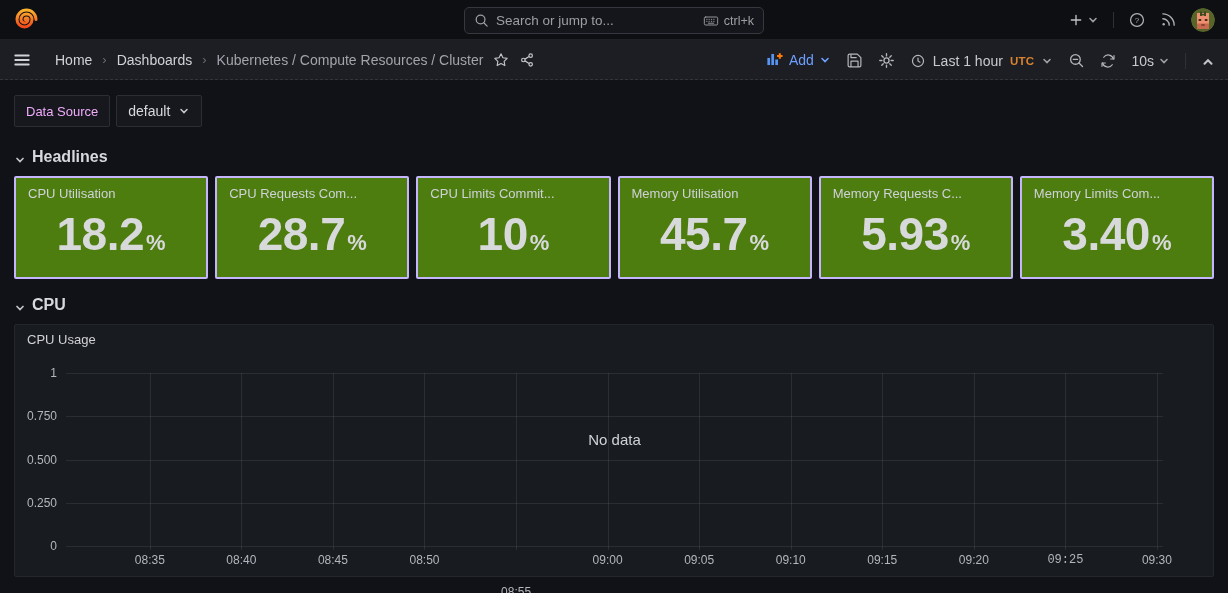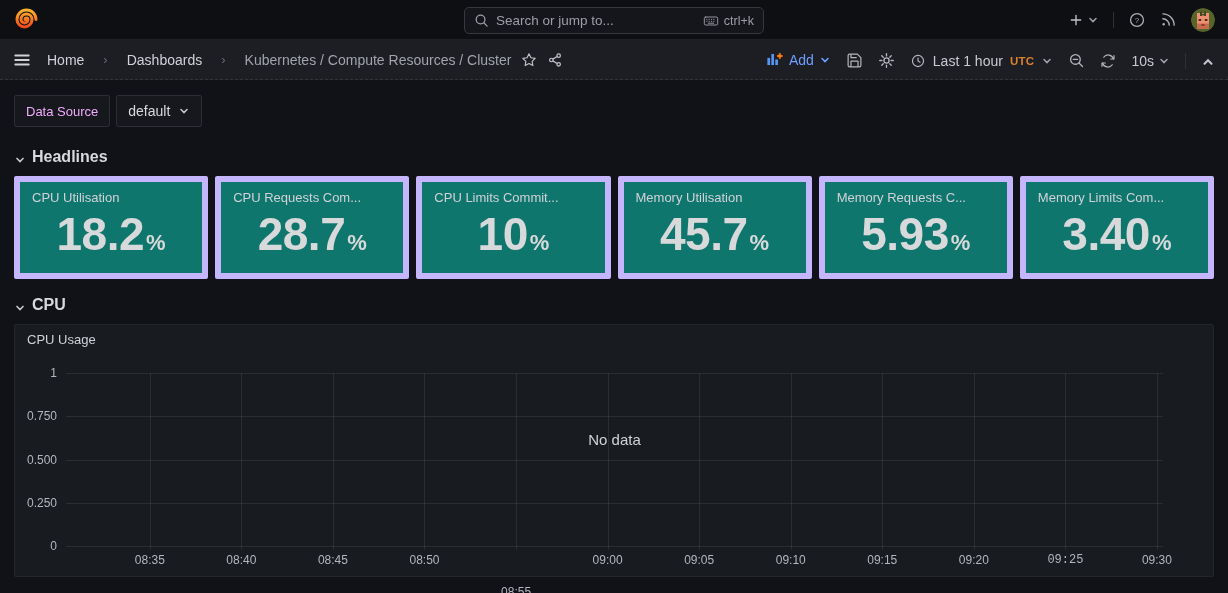--- a/index.html
+++ b/index.html
@@ -35,21 +35,21 @@
   .vdivider { width:1px; height:16px; background:#2e3036; }
   .plus-group { display:flex; align-items:center; gap:3px; }
   .avatar { width:24px; height:24px; border-radius:50%; overflow:hidden; cursor:pointer; }
 
   
   .toolbar {
     height:40px; flex:0 0 40px; background:#1c1e24;
     border-bottom:1px dashed #33353b;
     display:flex; align-items:center; padding:0 13px; gap:10px;
   }
-  .breadcrumb { display:flex; align-items:center; gap:19px; font-size:14px; margin-left:6px; }
+  .breadcrumb { display:flex; align-items:center; gap:10px; font-size:14px; margin-left:14px; }
   .crumb { color:#d0d2d8; cursor:pointer; white-space:nowrap; }
   .crumb.current { color:#a2a4ab; cursor:default; }
   .crumb-sep { color:#6a6c73; font-size:13px; }
   .toolbar .small-iconbtn { color:#c2c4ca; }
   .toolbar-right { margin-left:auto; display:flex; align-items:flex-end; gap:15px; }
   .add-group { display:flex; align-items:center; gap:5px; cursor:pointer; }
   .add-label { color:#6e9fff; font-size:14px; font-weight:500; }
   .add-group .chev { color:#6e9fff; }
   .time-group { display:flex; align-items:center; gap:7px; cursor:pointer; color:#c8cad0; font-size:14px; }
   .tz { color:#d9822f; font-size:11.5px; font-weight:700; letter-spacing:.3px; }
@@ -65,21 +65,21 @@
   }
   .chip.var-label { color:#f0abfc; }
   .chip.var-value { color:#d8d9de; font-size:14px; gap:8px; }
 
   .section-header { display:flex; align-items:flex-end; gap:6px; padding:17px 0 10px; cursor:pointer; }
   .section-header .chev { color:#c2c4ca; }
   .section-title { font-size:16px; font-weight:600; color:#d8d9de; }
 
   .stats-row { display:grid; grid-template-columns:repeat(6,1fr); gap:7px; height:103px; }
   .stat-panel {
-    background:#0f766e; border:6px solid #c4b5fd; border-radius:2px;
+    background:#4d7c0f; border:2px solid #c4b5fd; border-radius:2px;
     display:flex; flex-direction:column; padding:8px 12px 10px;
     min-width:0;
   }
   .stat-title { font-size:13px; color:#d0d2d8; white-space:nowrap; overflow:hidden; cursor:pointer; }
   .stat-value-wrap { flex:1; display:flex; align-items:center; justify-content:center; }
   .stat-value { display:flex; align-items:baseline; }
   .stat-num { font-size:46px; font-weight:600; color:#d8d9da; line-height:1; letter-spacing:-.5px; }
   .stat-unit { font-size:22px; font-weight:600; color:#d8d9da; margin-left:2px; }
 
   .chart-panel {

